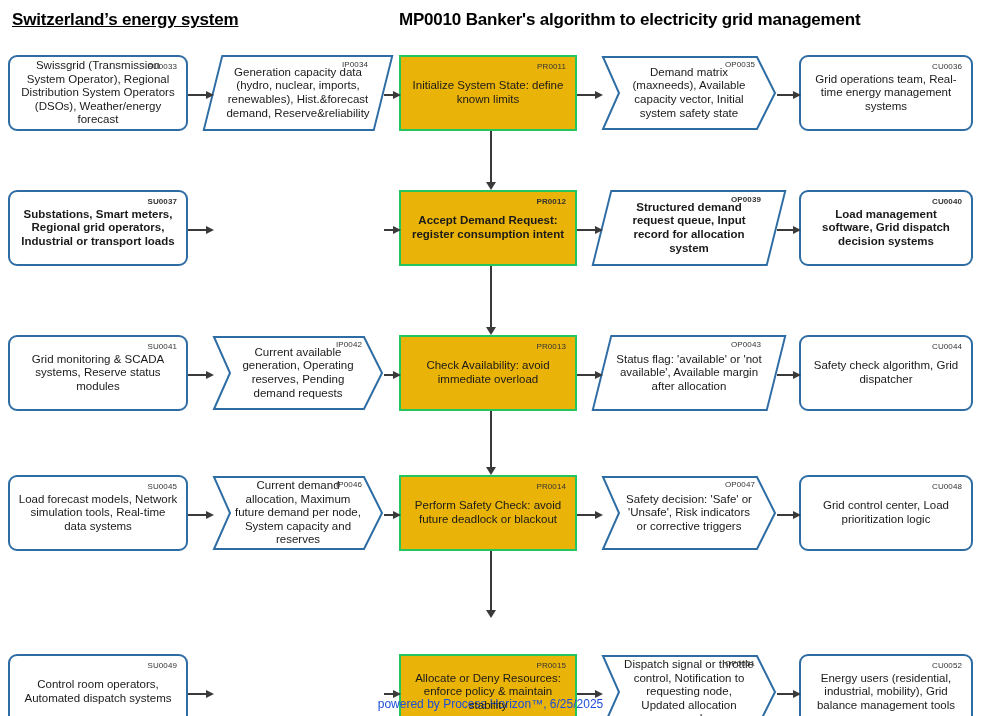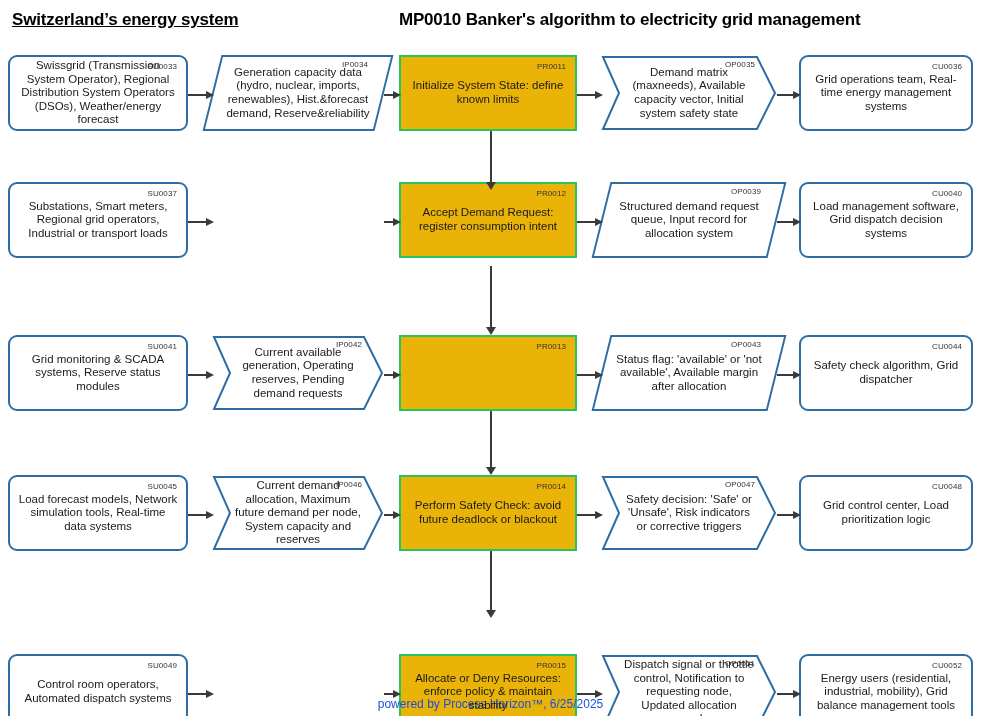--- a/index.html
+++ b/index.html
@@ -222,21 +222,21 @@
       </div>
       <div class="harrow ha3">
         <div class="line"></div>
         <div class="head"></div>
       </div>
       <div class="harrow ha4">
         <div class="line"></div>
         <div class="head"></div>
       </div>
     </div>
-    <div class="row" style="top: 182px;">
+    <div class="row" style="top: 190px; font-weight: bold;">
       <div class="cell col-supplier shape-round">
         <div class="code">SU0037</div>
         <div class="txt">Substations, Smart meters, Regional grid operators, Industrial or transport loads</div>
       </div>
       <div class="cell col-process shape-rect">
         <div class="code">PR0012</div>
         <div class="txt">Accept Demand Request: register consumption intent</div>
       </div>
       <div class="cell col-output shape-para">
         <div class="bg"></div>
@@ -273,20 +273,21 @@
         <div class="bg">
           <svg width="172" height="76" viewBox="0 0 172 76" style="position:absolute;left:0;top:0;">
             <polygon points="2,2 152,2 170,38 152,74 2,74 18,38" fill="#ffffff" stroke="#2E6DA4" stroke-width="2" stroke-linejoin="miter"></polygon>
           </svg>
         </div>
         <div class="code">IP0042</div>
         <div class="txt">Current available generation, Operating reserves, Pending demand requests</div>
       </div>
       <div class="cell col-process shape-rect">
         <div class="code">PR0013</div>
+        <div class="txt">Check Availability: avoid immediate overload</div>
       </div>
       <div class="cell col-output shape-para">
         <div class="bg"></div>
         <div class="code">OP0043</div>
         <div class="txt">Status flag: 'available' or 'not available', Available margin after allocation</div>
       </div>
       <div class="cell col-customer shape-round">
         <div class="code">CU0044</div>
         <div class="txt">Safety check algorithm, Grid dispatcher</div>
       </div>

